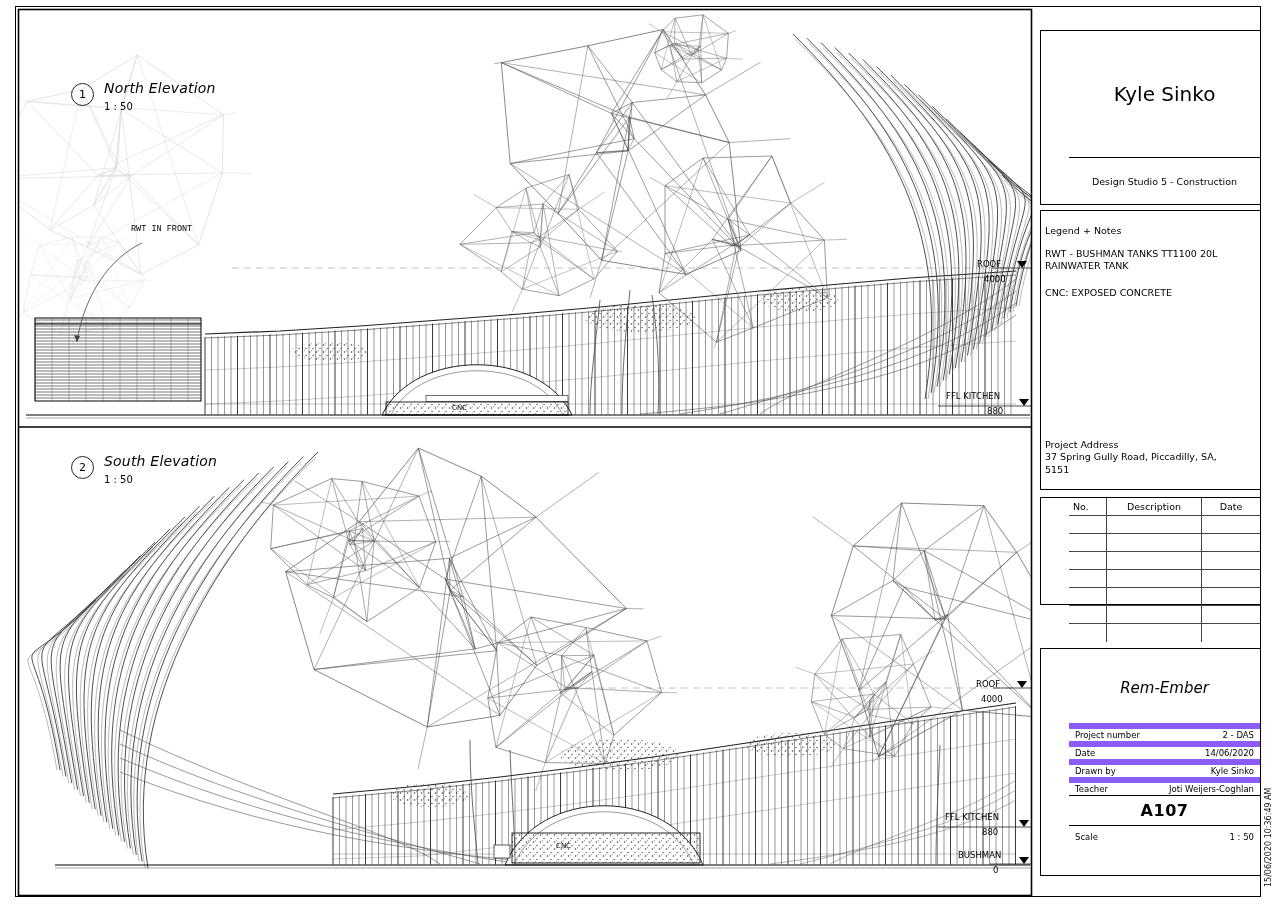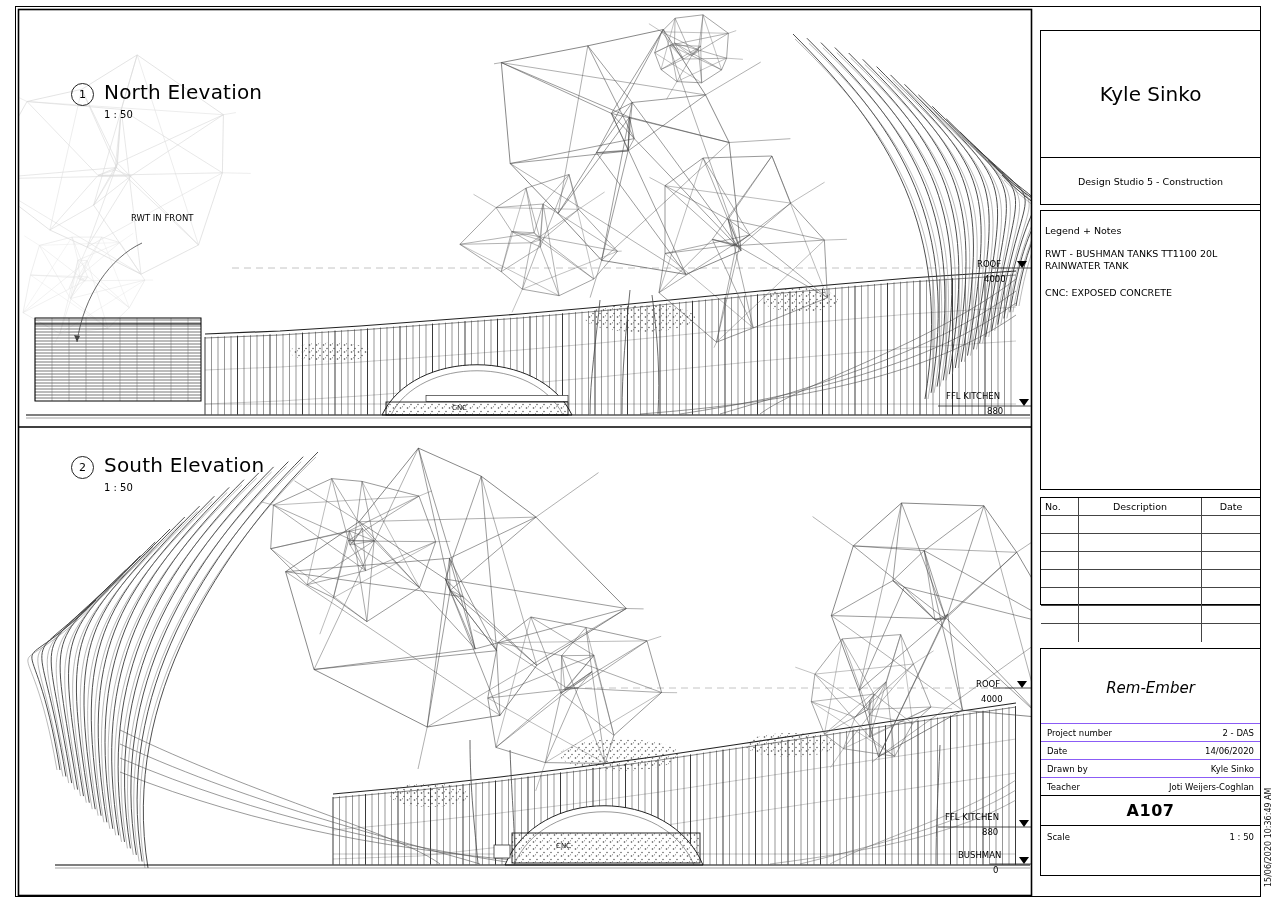--- a/index.html
+++ b/index.html
@@ -6,25 +6,25 @@
   .sheet{position:relative;width:1280px;height:905px;background:#fff;overflow:hidden;
          font-family:"DejaVu Sans","Liberation Sans",sans-serif;color:#000;}
   .outer-border{position:absolute;left:15px;top:6px;width:1246px;height:891px;
                 border:1.5px solid #000;box-sizing:border-box;}
   svg#dwg{position:absolute;left:0;top:0;}
   .lbl{position:absolute;font-size:8.5px;line-height:1;white-space:nowrap;color:#000;}
   .lbl.tiny{font-size:7px;}
   .view-title{position:absolute;display:flex;align-items:flex-start;gap:10px;}
   .vt-circle{width:21px;height:21px;border:1.2px solid #222;border-radius:50%;
              display:flex;align-items:center;justify-content:center;font-size:11px;margin-top:3px;}
-  .vt-name{font-size:20px;letter-spacing:.2px;}
+  .vt-name{font-size:14px;letter-spacing:.2px;font-style:italic;}
   .vt-scale{font-size:10px;margin-top:5px;}
   
   .tb{position:absolute;left:1040px;top:0;width:221px;}
-  .tb-box{position:absolute;left:0;width:221px;border:1px solid #000;box-sizing:border-box;background:#fff;}
+  .tb-box{position:absolute;left:0;width:221px;border:1px solid #000;box-sizing:border-box;background:#fff;padding-left:28px;}
   .tb-author-box{top:30px;height:175px;display:flex;flex-direction:column;}
   .tb-author{flex:1;display:flex;align-items:center;justify-content:center;font-size:20px;}
   .tb-studio{height:46px;border-top:1px solid #000;display:flex;align-items:center;justify-content:center;
              font-size:9.5px;}
   .tb-legend-box{top:210px;height:280px;display:flex;flex-direction:column;
                  padding:14px 10px 12px 4px;box-sizing:border-box;font-size:9.5px;}
   .tb-legend-title{margin-bottom:12px;}
   .tb-legend-item{margin-bottom:14px;line-height:1.3;max-width:175px;}
   .tb-spacer{flex:1;}
   .tb-address{line-height:1.35;}
@@ -36,21 +36,21 @@
   .rev-row.last>div{border-bottom:none;}
   .rev-head>div{justify-content:flex-start;}
   .rev-head>div:nth-child(2),.rev-head>div:nth-child(3){justify-content:center;}
   .tb-main{top:648px;height:228px;}
   .tb-proj-title{height:74px;display:flex;flex-direction:column;align-items:center;justify-content:center;
                  text-align:center;font-size:15px;line-height:1.35;box-sizing:border-box;}
   .tb-proj-title .t1{max-width:175px;}
   .tb-proj-title .t2{margin-top:4px;font-style:italic;}
   .tb-sheetname{height:30px;border-top:1px solid #000;display:flex;align-items:center;justify-content:center;
                 font-size:14px;box-sizing:border-box;}
-  .tb-field{height:18px;border-top:1px solid #8b5cf6;display:flex;align-items:center;justify-content:space-between;
+  .tb-field{height:18px;border-top:6px solid #8b5cf6;display:flex;align-items:center;justify-content:space-between;
             padding:0 6px;font-size:8.5px;box-sizing:border-box;}
   .tb-sheetnum{height:30px;border-top:1px solid #000;display:flex;align-items:center;justify-content:center;
                font-size:16px;font-weight:600;letter-spacing:.5px;box-sizing:border-box;}
   .tb-scale{height:22px;border-top:1px solid #000;display:flex;align-items:center;justify-content:space-between;
             padding:0 6px;font-size:8.5px;box-sizing:border-box;gap:36px;}
   .timestamp{position:absolute;left:1264px;top:887px;transform:rotate(-90deg);transform-origin:0 0;
              font-size:8px;white-space:nowrap;color:#111;}
 </style>
 </head>
 <body>
@@ -935,21 +935,21 @@
       <line x1="18.5" y1="427" x2="1031.5" y2="427" stroke="#000" stroke-width="1.6"></line>
     </svg>
 
   <div class="view-title" style="left:71px;top:80px;">
     <div class="vt-circle">1</div>
     <div>
       <div class="vt-name">North Elevation</div>
       <div class="vt-scale">1 : 50</div>
     </div>
   </div>
-  <span class="lbl" style="left:131px;top:214px;">RWT IN FRONT</span>
+  <span class="lbl" style="left:131px;top:225px;font-family:Liberation Mono, monospace;">RWT IN FRONT</span>
   <span class="lbl" style="left:977px;top:260px;">ROOF</span>
   <span class="lbl" style="left:984px;top:275px;">4000</span>
   <span class="lbl" style="left:946px;top:392px;">FFL KITCHEN</span>
   <span class="lbl" style="left:987px;top:407px;">880</span>
   <span class="lbl tiny" style="left:452px;top:405px;">CNC</span>
 
   <div class="view-title" style="left:71px;top:453px;">
     <div class="vt-circle">2</div>
     <div>
       <div class="vt-name">South Elevation</div>
@@ -968,20 +968,25 @@
     <div class="tb-box tb-author-box">
       <div class="tb-author">Kyle Sinko</div>
       <div class="tb-studio">Design Studio 5 - Construction</div>
     </div>
 
     <div class="tb-box tb-legend-box">
       <div class="tb-legend-title">Legend + Notes</div>
       <div class="tb-legend-item">RWT - BUSHMAN TANKS TT1100 20L RAINWATER TANK</div>
       <div class="tb-legend-item">CNC: EXPOSED CONCRETE</div>
       <div class="tb-spacer"></div>
+      <div class="tb-address">
+        <div>Project Address</div>
+        <div>37 Spring Gully Road, Piccadilly, SA,</div>
+        <div>5151</div>
+      </div>
     </div>
 
     <div class="tb-box rev-table">
       <div class="rev-row rev-head">
         <div>No.</div>
         <div>Description</div>
         <div>Date</div>
       </div>
       <div class="rev-row">
           <div></div>

